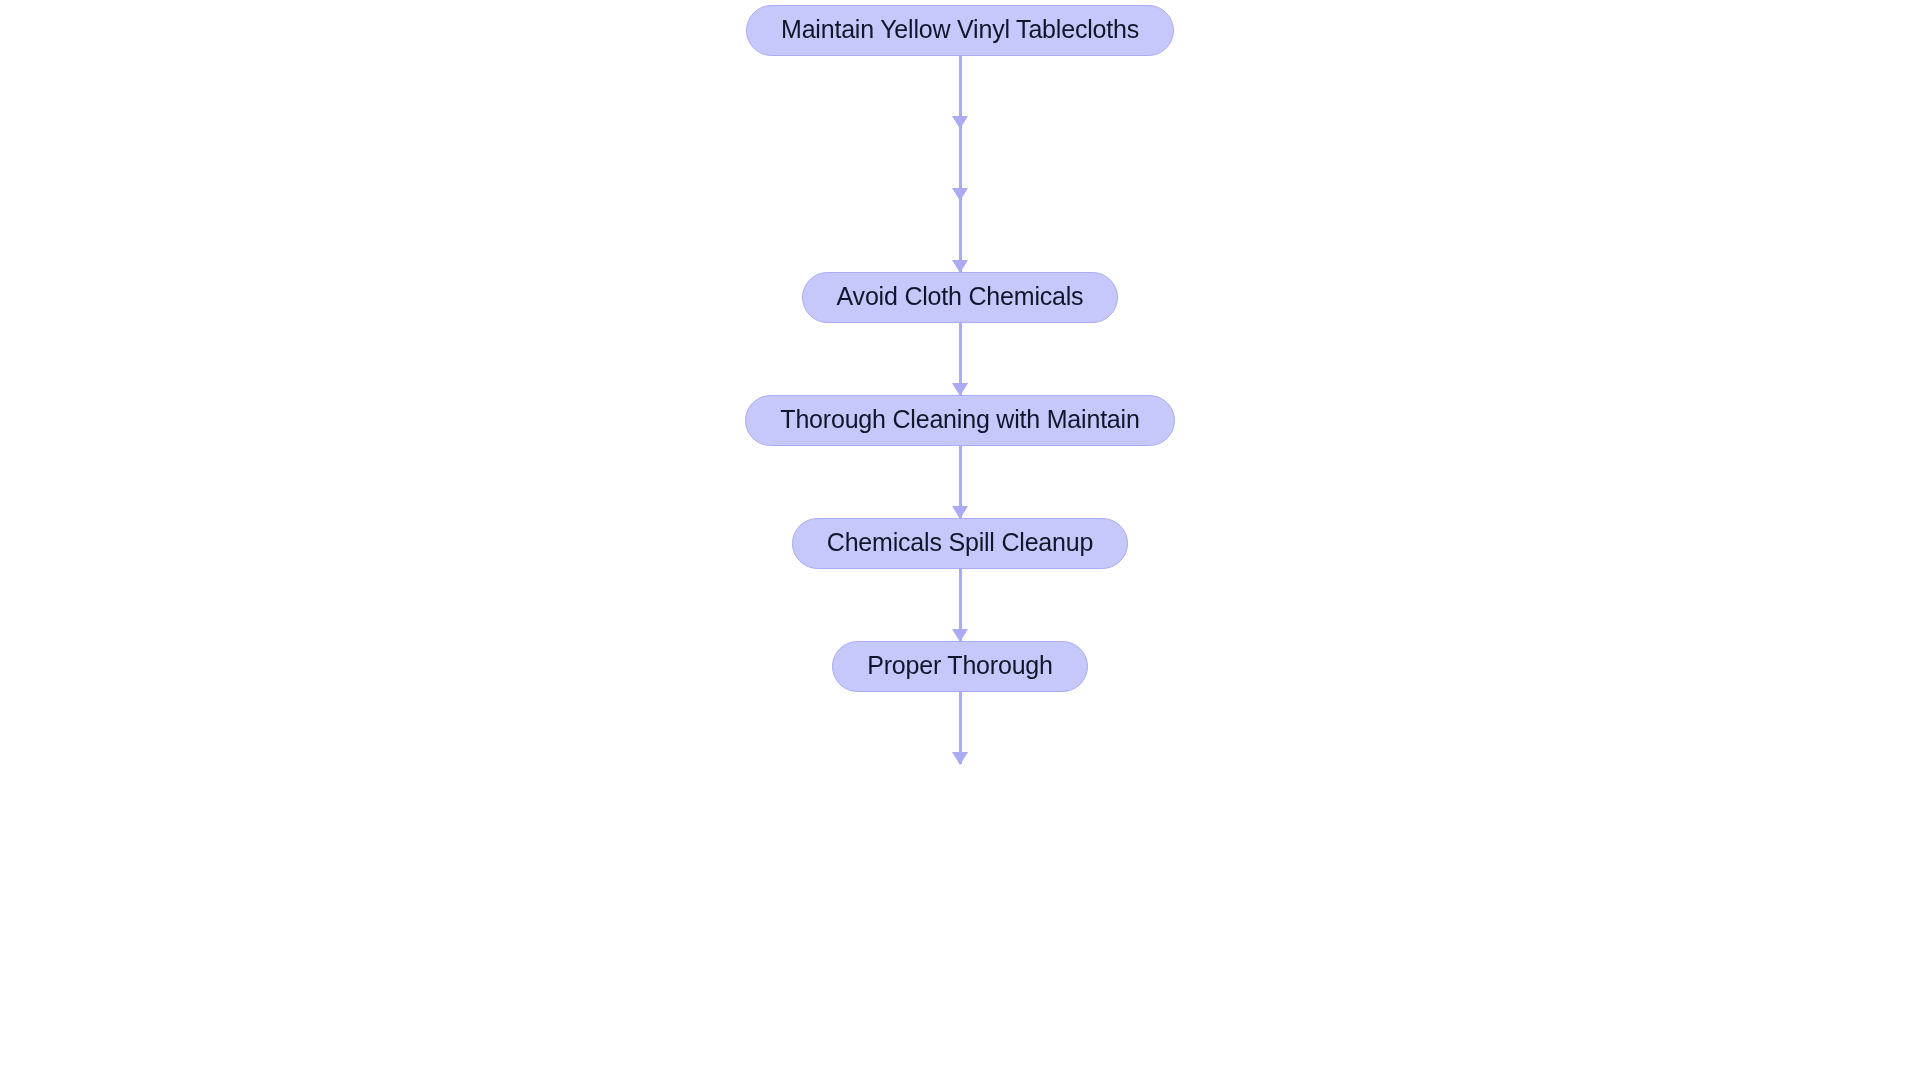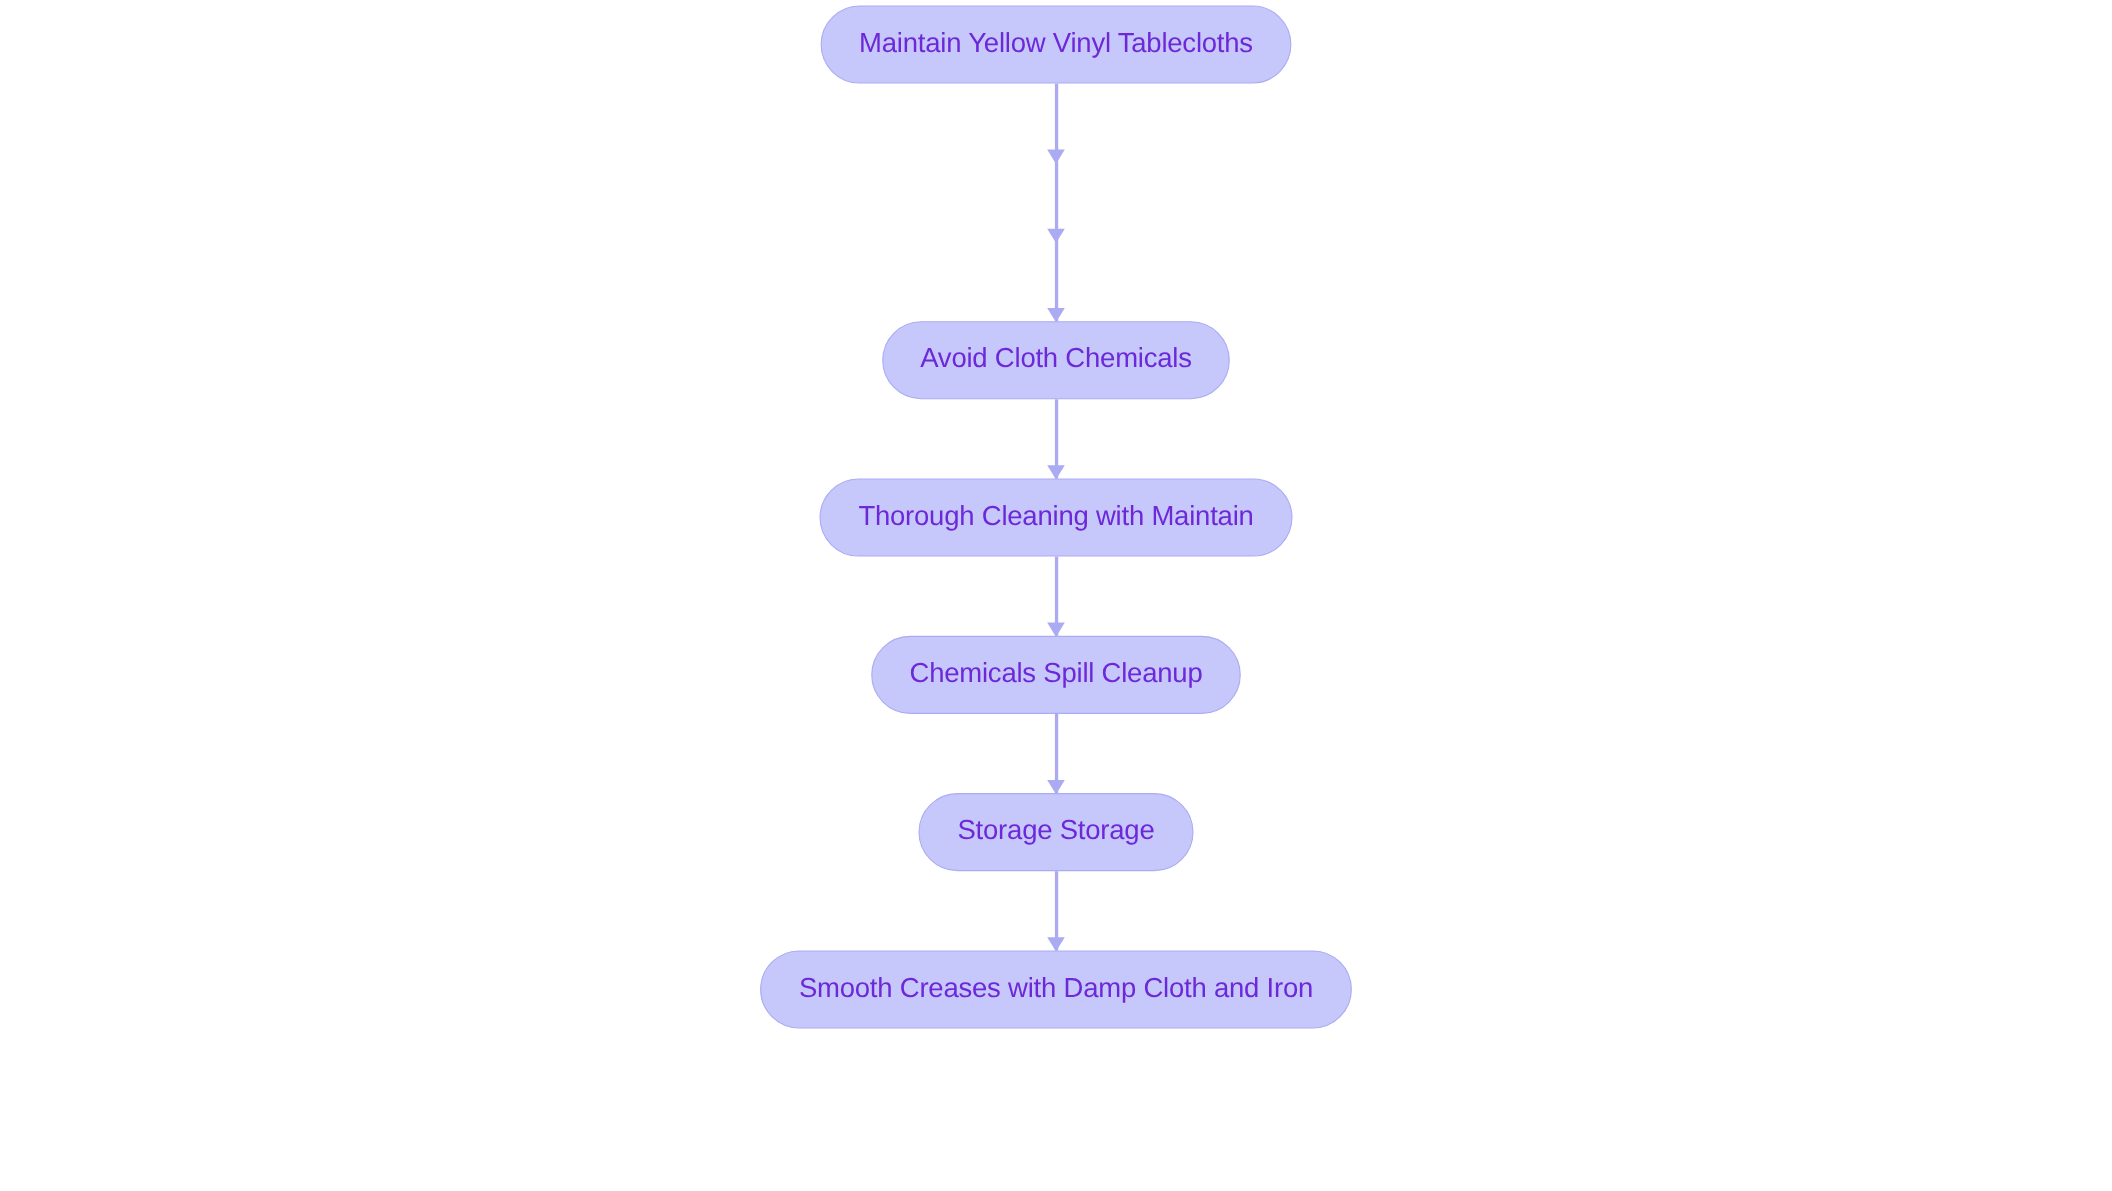--- a/index.html
+++ b/index.html
@@ -28,29 +28,29 @@
     top: 0;
     width: 1920px;
     height: 1083px;
     display: flex;
     flex-direction: column;
     align-items: center;
   }
 
   .node {
     box-sizing: border-box;
-    height: 71px;
+    height: 51px;
     display: flex;
     align-items: center;
     justify-content: center;
     padding: 12px 34px;
     background: #c6c7fa;
     border: 1.4px solid #aaabf2;
     border-radius: 36px;
-    color: #6d28d9;
+    color: #0f172a;
     font-size: 25px;
     font-weight: 400;
     letter-spacing: -0.2px;
     white-space: nowrap;
     line-height: 1;
     flex: 0 0 auto;
   }
 
   .node-label {
     display: block;
@@ -119,25 +119,22 @@
 
     <div class="node">
       <span class="node-label">Chemicals Spill Cleanup</span>
     </div>
 
     <div class="connector">
       <span class="arrowhead"></span>
     </div>
 
     <div class="node">
-      <span class="node-label">Storage Storage</span>
+      <span class="node-label">Proper Thorough</span>
     </div>
 
     <div class="connector">
       <span class="arrowhead"></span>
     </div>
 
-    <div class="node">
-      <span class="node-label">Smooth Creases with Damp Cloth and Iron</span>
-    </div>
 
   </div>
 </div>
 
 </body></html>

